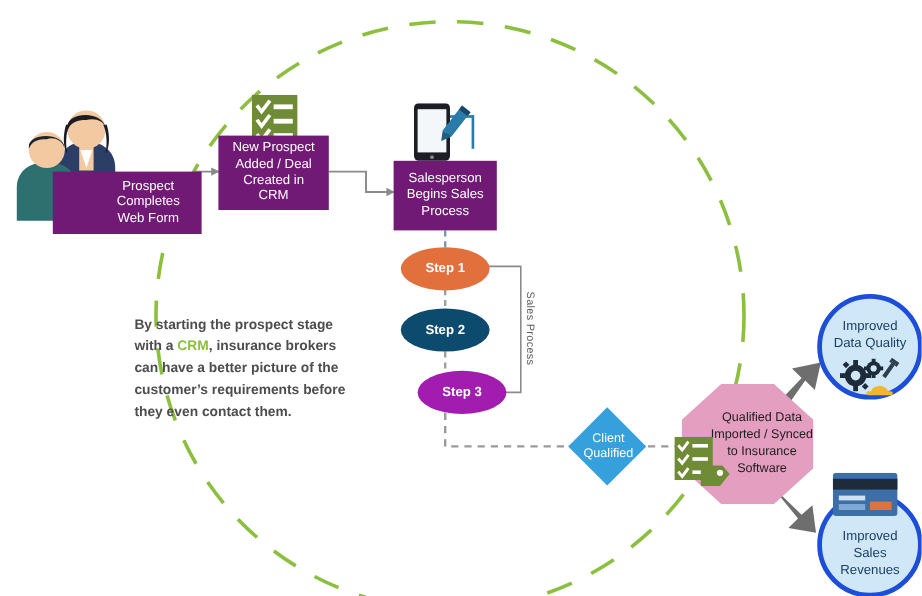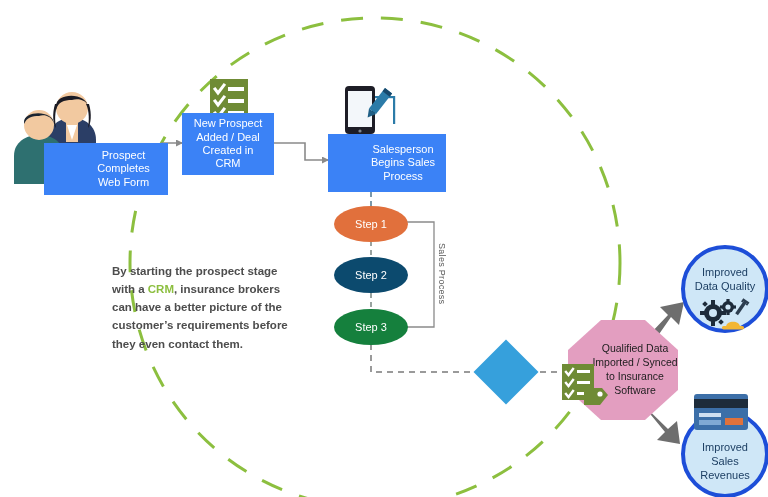--- a/index.html
+++ b/index.html
@@ -3,29 +3,29 @@
 <meta charset="utf-8">
 <style>
   html,body{margin:0;padding:0;background:#ffffff;}
   body{width:768px;height:497px;position:relative;overflow:hidden;
        font-family:"Liberation Sans","DejaVu Sans",sans-serif;}
   #stage{position:absolute;left:0;top:0;width:768px;height:497px;}
   .abs{position:absolute;}
   svg{display:block;}
 
   
-  .pbox{position:absolute;background:#3b82f6;color:#ffffff;
+  .pbox{position:absolute;background:#701a75;color:#ffffff;
         display:flex;align-items:center;justify-content:center;
         text-align:center;line-height:1.22;font-size:11px;}
   .pbox span{display:block;padding:0 4px;}
 
   
   .step{position:absolute;border-radius:50%;color:#ffffff;
         display:flex;align-items:center;justify-content:center;
-        font-size:11px;text-align:center;}
+        font-size:11px;text-align:center;font-weight:bold;}
 
   
   .diamond{position:absolute;background:#36a0dc;transform:rotate(45deg);}
   .diamond-label{position:absolute;color:#ffffff;font-size:10.5px;
         text-align:center;line-height:1.25;display:flex;
         align-items:center;justify-content:center;}
 
   
   .octa{position:absolute;background:#e39ec0;color:#1d1d1d;
         clip-path:polygon(30% 0%,70% 0%,100% 30%,100% 70%,70% 100%,30% 100%,0% 70%,0% 30%);
@@ -133,39 +133,43 @@
 Web Form</span>
   </div>
 
   <div class="pbox" style="left:182px;top:113px;width:92px;height:62px;">
     <span style="white-space: pre-line;">New Prospect
 Added / Deal
 Created in
 CRM</span>
   </div>
 
-  <div class="pbox" style="left:328px;top:134px;width:86px;height:58px;padding-left:32px;">
+  <div class="pbox" style="left:328px;top:134px;width:86px;height:58px;">
     <span style="white-space: pre-line;">Salesperson
 Begins Sales
 Process</span>
   </div>
 
   <div class="step" style="left:334px;top:206px;width:74px;height:36px;background:#e1703c;">
     <span>Step 1</span>
   </div>
   <div class="step" style="left:334px;top:257px;width:74px;height:36px;background:#0c4a6e;">
     <span>Step 2</span>
   </div>
-  <div class="step" style="left:334px;top:309px;width:74px;height:36px;background:#15803d;">
+  <div class="step" style="left:348px;top:309px;width:74px;height:36px;background:#a21caf;">
     <span>Step 3</span>
   </div>
 
   <div class="vlabel" style="left:437px;top:243px;">Sales Process</div>
 
   <div class="diamond" style="left:483px;top:349px;width:46px;height:46px;"></div>
+  <div class="diamond-label" style="left:474px;top:355px;width:66px;height:34px;">
+    <span style="white-space: pre-line;">Client
+Qualified</span>
+  </div>
 
   <div class="octa" style="left:568px;top:320px;width:110px;height:100px;">
     <span style="white-space: pre-line; margin-left: 24px;">Qualified Data
 Imported / Synced
 to Insurance
 Software</span>
   </div>
 
   <svg class="abs" style="left:562px;top:364px;" width="50" height="46">
     <rect x="0" y="0" width="32" height="36" fill="#6f8b35"></rect>

